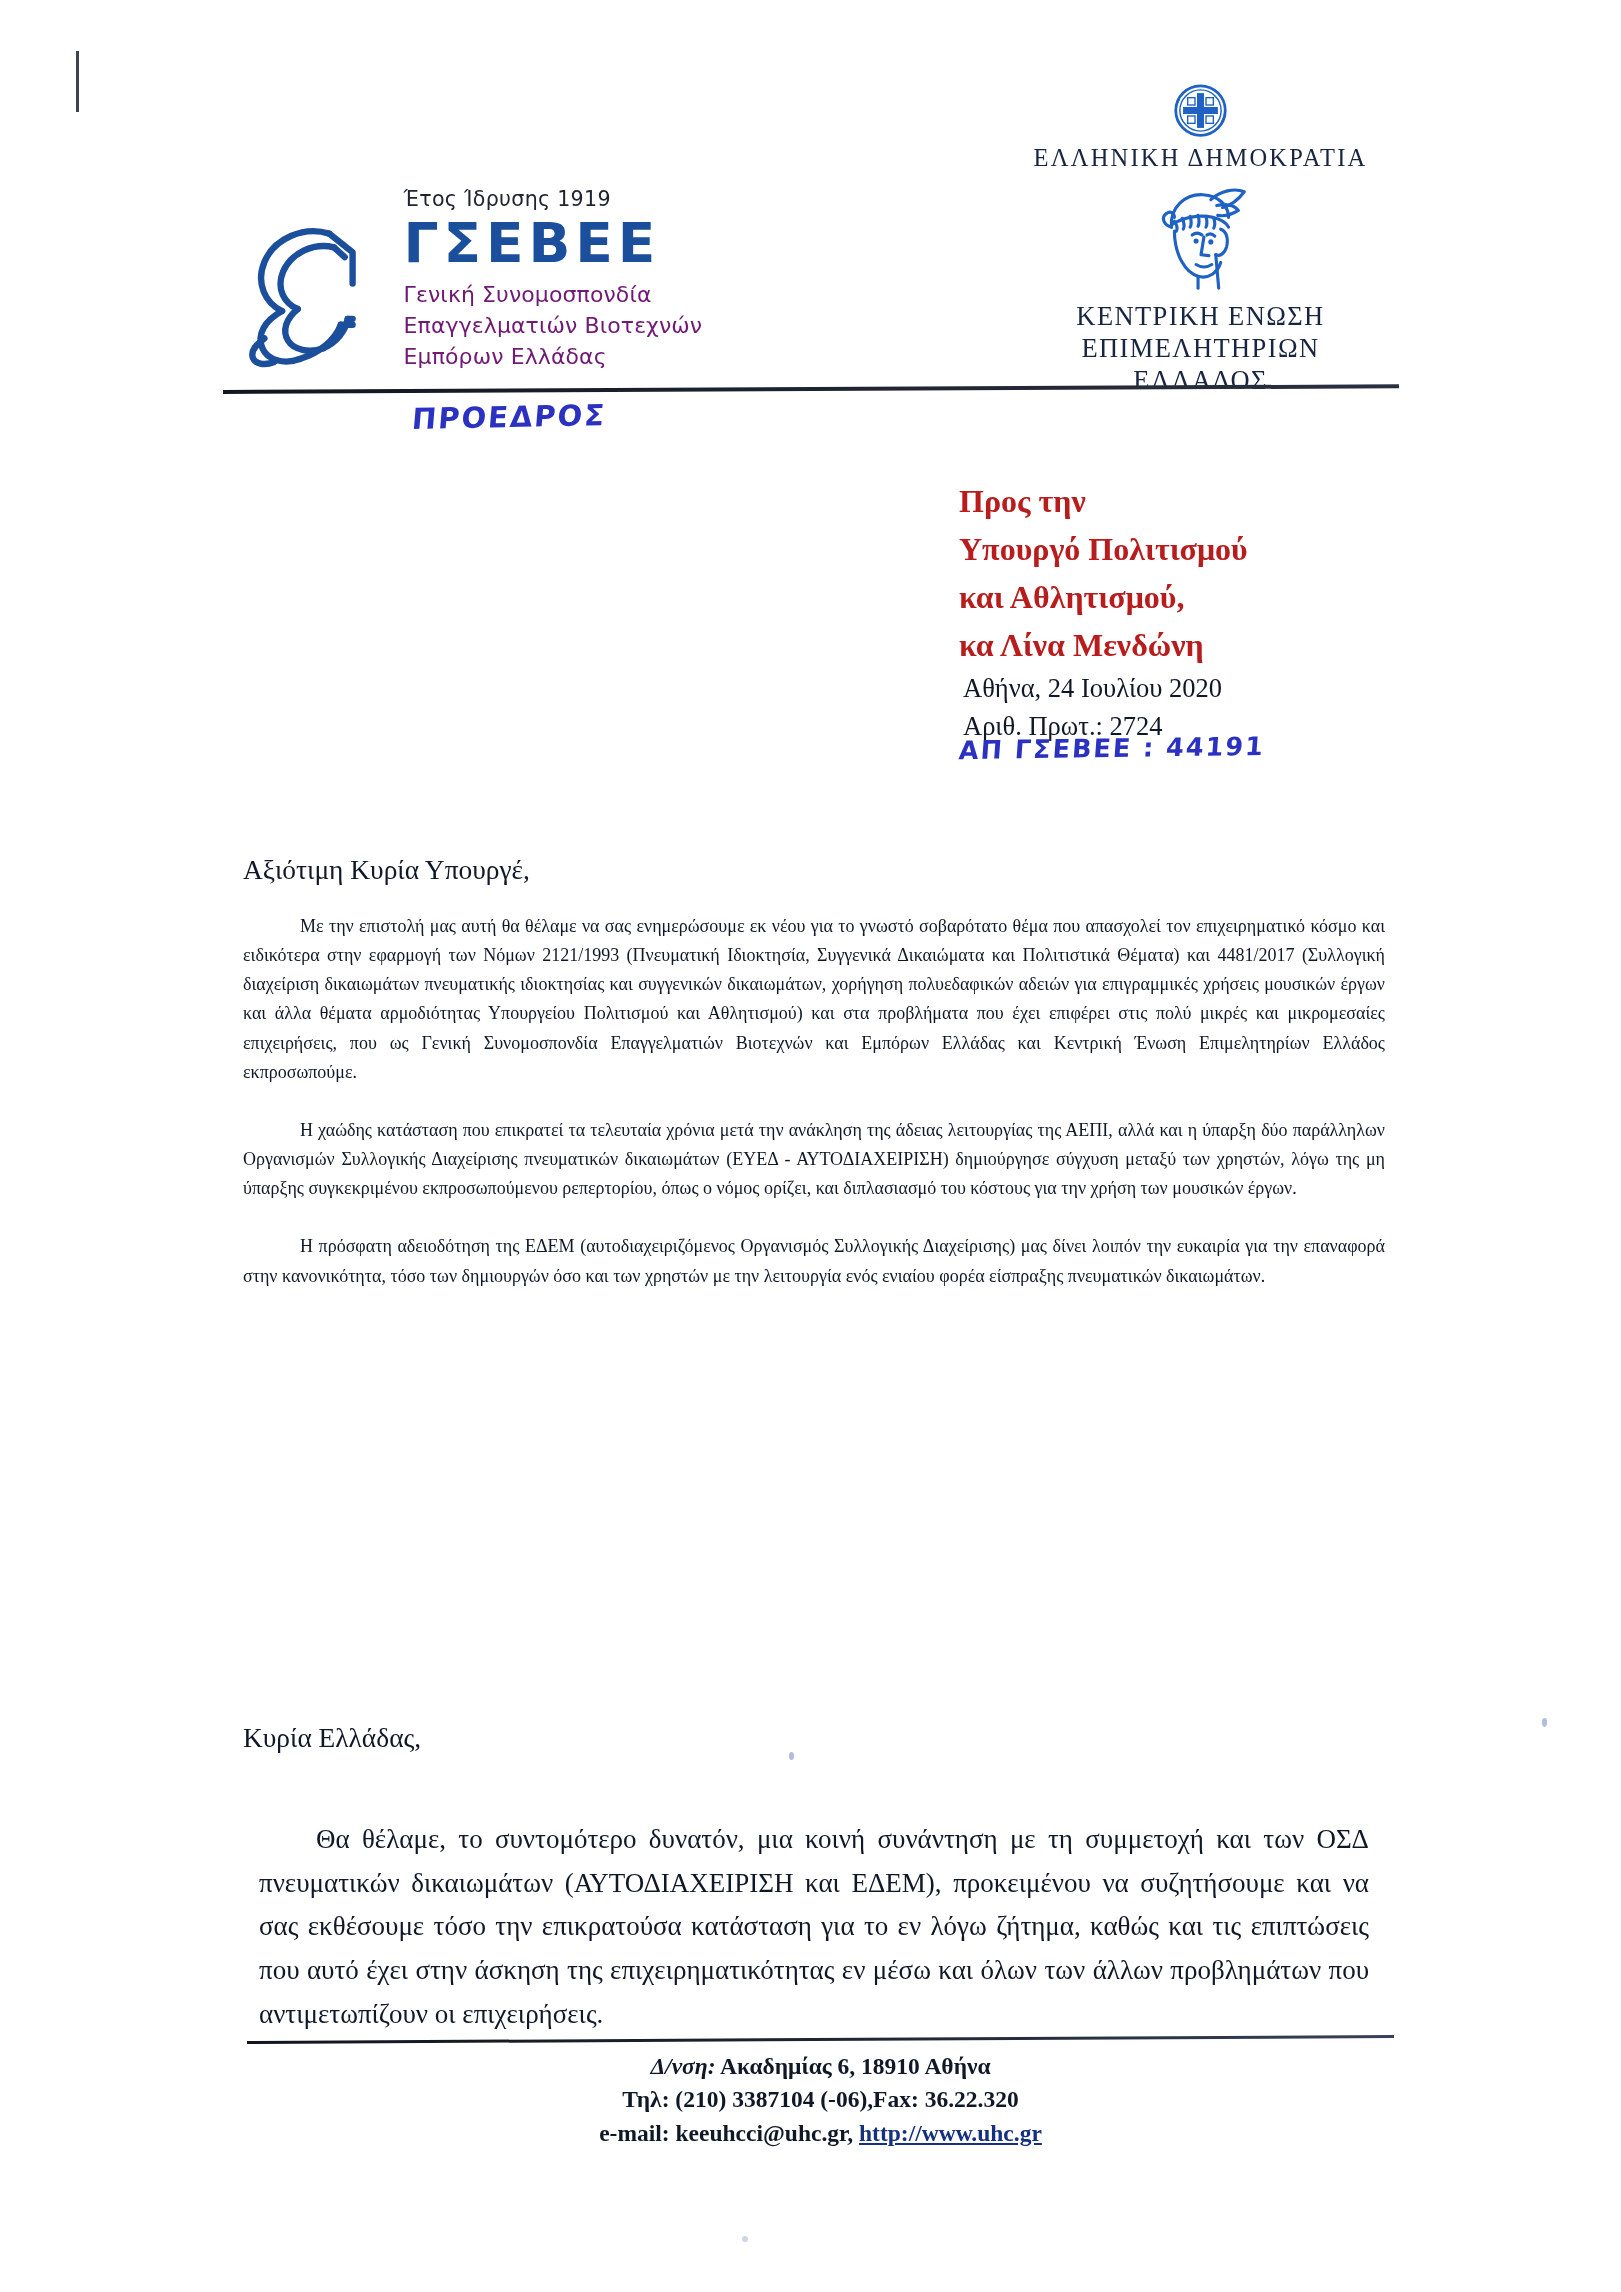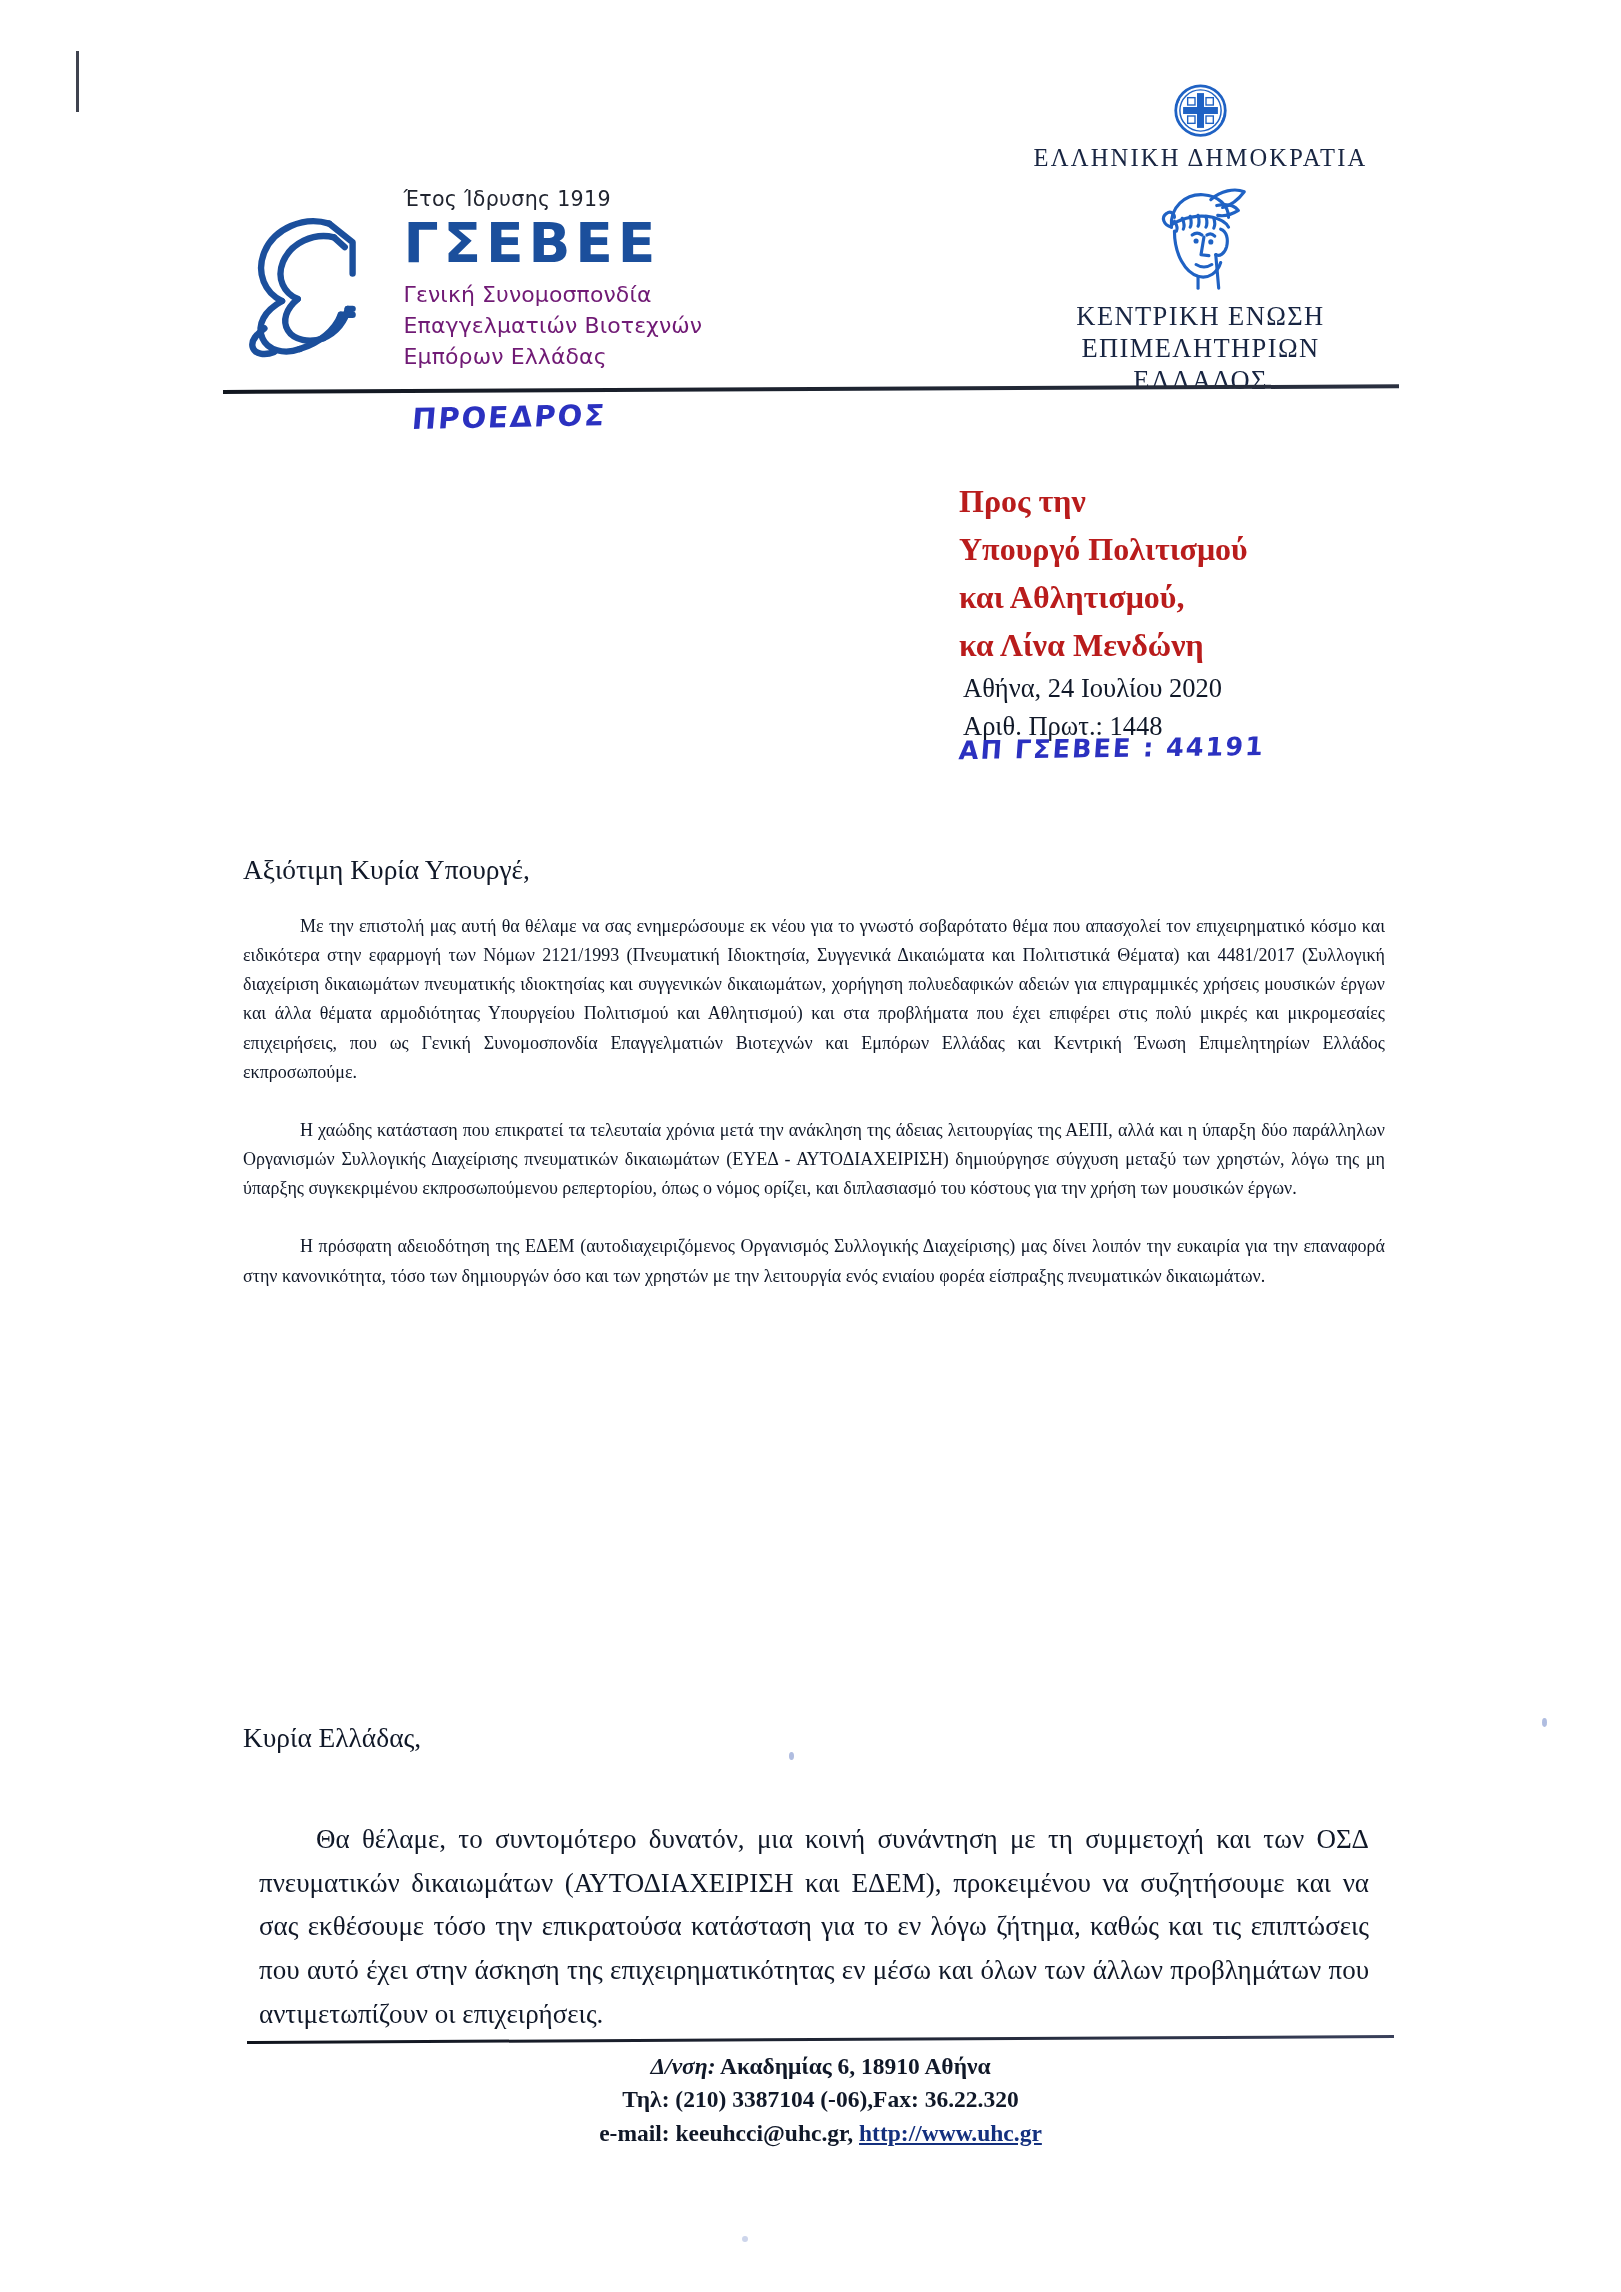--- a/index.html
+++ b/index.html
@@ -44,21 +44,21 @@
     width: 1621px;
     height: 392px;
   }
 
   
   .brand-left {
     position: absolute;
     left: 235px;
     top: 181px;
     display: flex;
-    align-items: center;
+    align-items: flex-end;
   }
   .gsevee-mark {
     width: 147px;
     height: 172px;
     margin-right: 21.6px;
     flex: 0 0 auto;
   }
   .gsevee-text {
     padding-top: 5.9px;
   }
@@ -343,21 +343,21 @@
 
   <div class="recipient">
     <div>Προς την</div>
     <div>Υπουργό Πολιτισμού</div>
     <div>και Αθλητισμού,</div>
     <div>κα Λίνα Μενδώνη</div>
   </div>
 
   <div class="datearea">
     <div>Αθήνα, 24 Ιουλίου 2020</div>
-    <div>Αριθ. Πρωτ.: 1448</div>
+    <div>Αριθ. Πρωτ.: 2724</div>
   </div>
   <div class="hand hand-ref">ΑΠ ΓΣΕΒΕΕ : 44191</div>
 
   <div class="salutation">Αξιότιμη Κυρία Υπουργέ,</div>
 
   <div class="body-text">
     <p>Με την επιστολή μας αυτή θα θέλαμε να σας ενημερώσουμε εκ νέου για το γνωστό σοβαρότατο θέμα που απασχολεί τον επιχειρηματικό κόσμο και ειδικότερα στην εφαρμογή των Νόμων 2121/1993 (Πνευματική Ιδιοκτησία, Συγγενικά Δικαιώματα και Πολιτιστικά Θέματα) και 4481/2017 (Συλλογική διαχείριση δικαιωμάτων πνευματικής ιδιοκτησίας και συγγενικών δικαιωμάτων, χορήγηση πολυεδαφικών αδειών για επιγραμμικές χρήσεις μουσικών έργων και άλλα θέματα αρμοδιότητας Υπουργείου Πολιτισμού και Αθλητισμού) και στα προβλήματα που έχει επιφέρει στις πολύ μικρές και μικρομεσαίες επιχειρήσεις, που ως Γενική Συνομοσπονδία Επαγγελματιών Βιοτεχνών και Εμπόρων Ελλάδας και Κεντρική Ένωση Επιμελητηρίων Ελλάδος εκπροσωπούμε.</p>
     <p>Η χαώδης κατάσταση που επικρατεί τα τελευταία χρόνια μετά την ανάκληση της άδειας λειτουργίας της ΑΕΠΙ, αλλά και η ύπαρξη δύο παράλληλων Οργανισμών Συλλογικής Διαχείρισης πνευματικών δικαιωμάτων (ΕΥΕΔ - ΑΥΤΟΔΙΑΧΕΙΡΙΣΗ) δημιούργησε σύγχυση μεταξύ των χρηστών, λόγω της μη ύπαρξης συγκεκριμένου εκπροσωπούμενου ρεπερτορίου, όπως ο νόμος ορίζει, και διπλασιασμό του κόστους για την χρήση των μουσικών έργων.</p>
     <p>Η πρόσφατη αδειοδότηση της ΕΔΕΜ (αυτοδιαχειριζόμενος Οργανισμός Συλλογικής Διαχείρισης) μας δίνει λοιπόν την ευκαιρία για την επαναφορά στην κανονικότητα, τόσο των δημιουργών όσο και των χρηστών με την λειτουργία ενός ενιαίου φορέα είσπραξης πνευματικών δικαιωμάτων.</p>
   </div>

